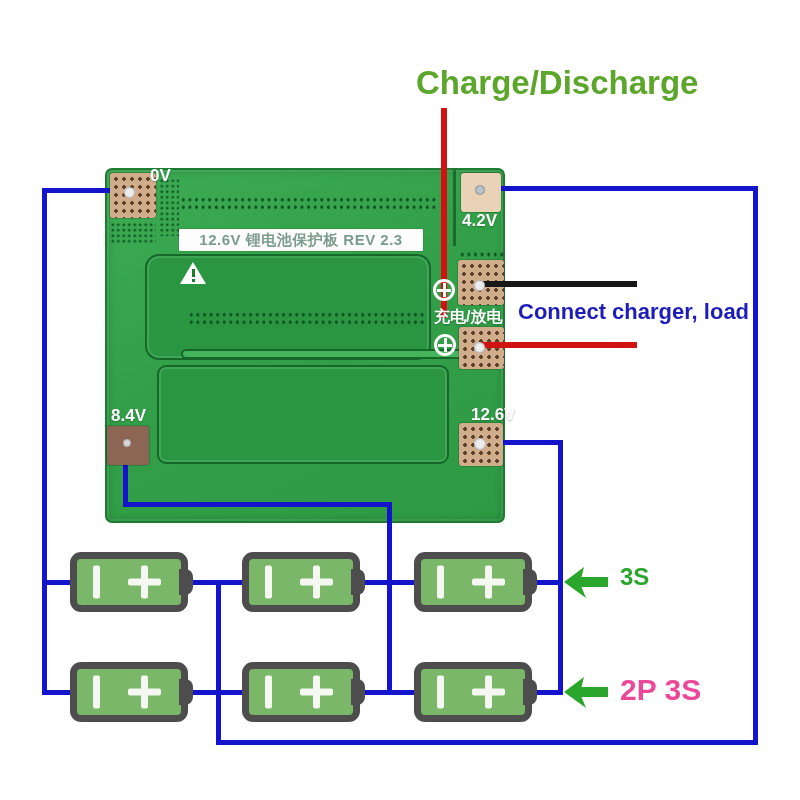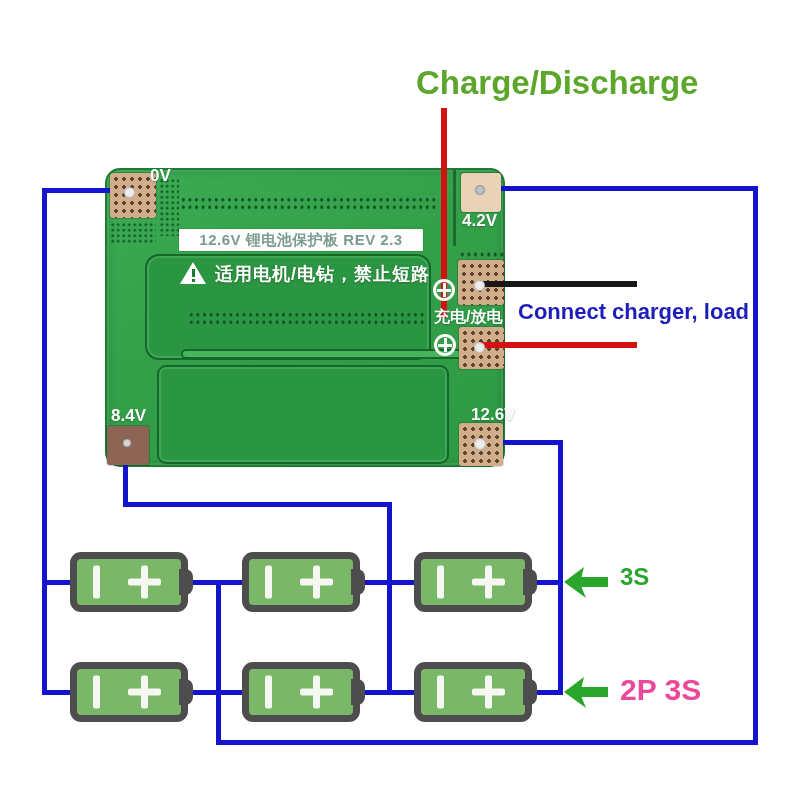--- a/index.html
+++ b/index.html
@@ -2,23 +2,23 @@
 <html><head>
 <meta charset="utf-8">
 <style>
   html,body{margin:0;padding:0;background:#fff;}
   #stage{position:relative;width:800px;height:800px;background:#ffffff;overflow:hidden;
          font-family:"Liberation Sans","DejaVu Sans",sans-serif;}
   
   .wire{position:absolute;background:#1414cc;z-index:2;}
   .annline{position:absolute;z-index:4;}
   
-  #board{position:absolute;left:105px;top:168px;width:400px;height:299px;
+  #board{position:absolute;left:105px;top:168px;width:400px;height:355px;
          background:linear-gradient(155deg,#3cab53,#33a049 45%,#2e9a44);
-         border:2px solid #1b7c32;border-radius:15px;box-sizing:border-box;
+         border:2px solid #1b7c32;border-radius:7px;box-sizing:border-box;
          box-shadow:inset 0 0 10px rgba(0,0,0,.22), inset 0 0 0 2px rgba(180,255,200,.15);}
   .region{position:absolute;background:#2b9641;border:2px solid #15682a;border-radius:14px;
           box-sizing:border-box;box-shadow:inset 0 0 0 2px rgba(170,255,190,.16);}
   .slot{position:absolute;background:#46b45d;border:2px solid #15682a;border-radius:6px;box-sizing:border-box;}
   .pad{position:absolute;border-radius:3px;z-index:2;}
   .pad-holes{background-color:#d2ad8c;
      background-image:radial-gradient(circle,rgba(72,46,26,.85) 1.7px,rgba(0,0,0,0) 2.1px);
      background-size:8px 8px;background-position:2px 2px;
      box-shadow:0 0 0 1px rgba(0,0,0,.15);}
   .pad-solid{box-shadow:0 0 0 1px rgba(0,0,0,.18);}
@@ -121,21 +121,20 @@
     <div class="silk" style="left:327px;top:137px;font-size:16px;">充电/放电</div>
 
     <div class="whitebox" style="left:72px;top:59px;width:244px;height:22px;">
       <span>12.6V 锂电池保护板 REV 2.3</span>
     </div>
 
     <div class="tri" style="left:73px;top:92px;">
       <div class="bar"></div>
         <div class="dot"></div>
     </div>
-    <div class="silk" style="left:108px;top:92px;font-size:18px;letter-spacing:1px;">适用电机/电钻，禁止短路</div>
   </div>
 
   <div class="battery" style="left:70px;top:552px;">
     <div class="nub"></div>
     <div class="bat-minus"></div>
     <div class="bat-plus"></div>
   </div>
   <div class="battery" style="left:242px;top:552px;">
     <div class="nub"></div>
     <div class="bat-minus"></div>

